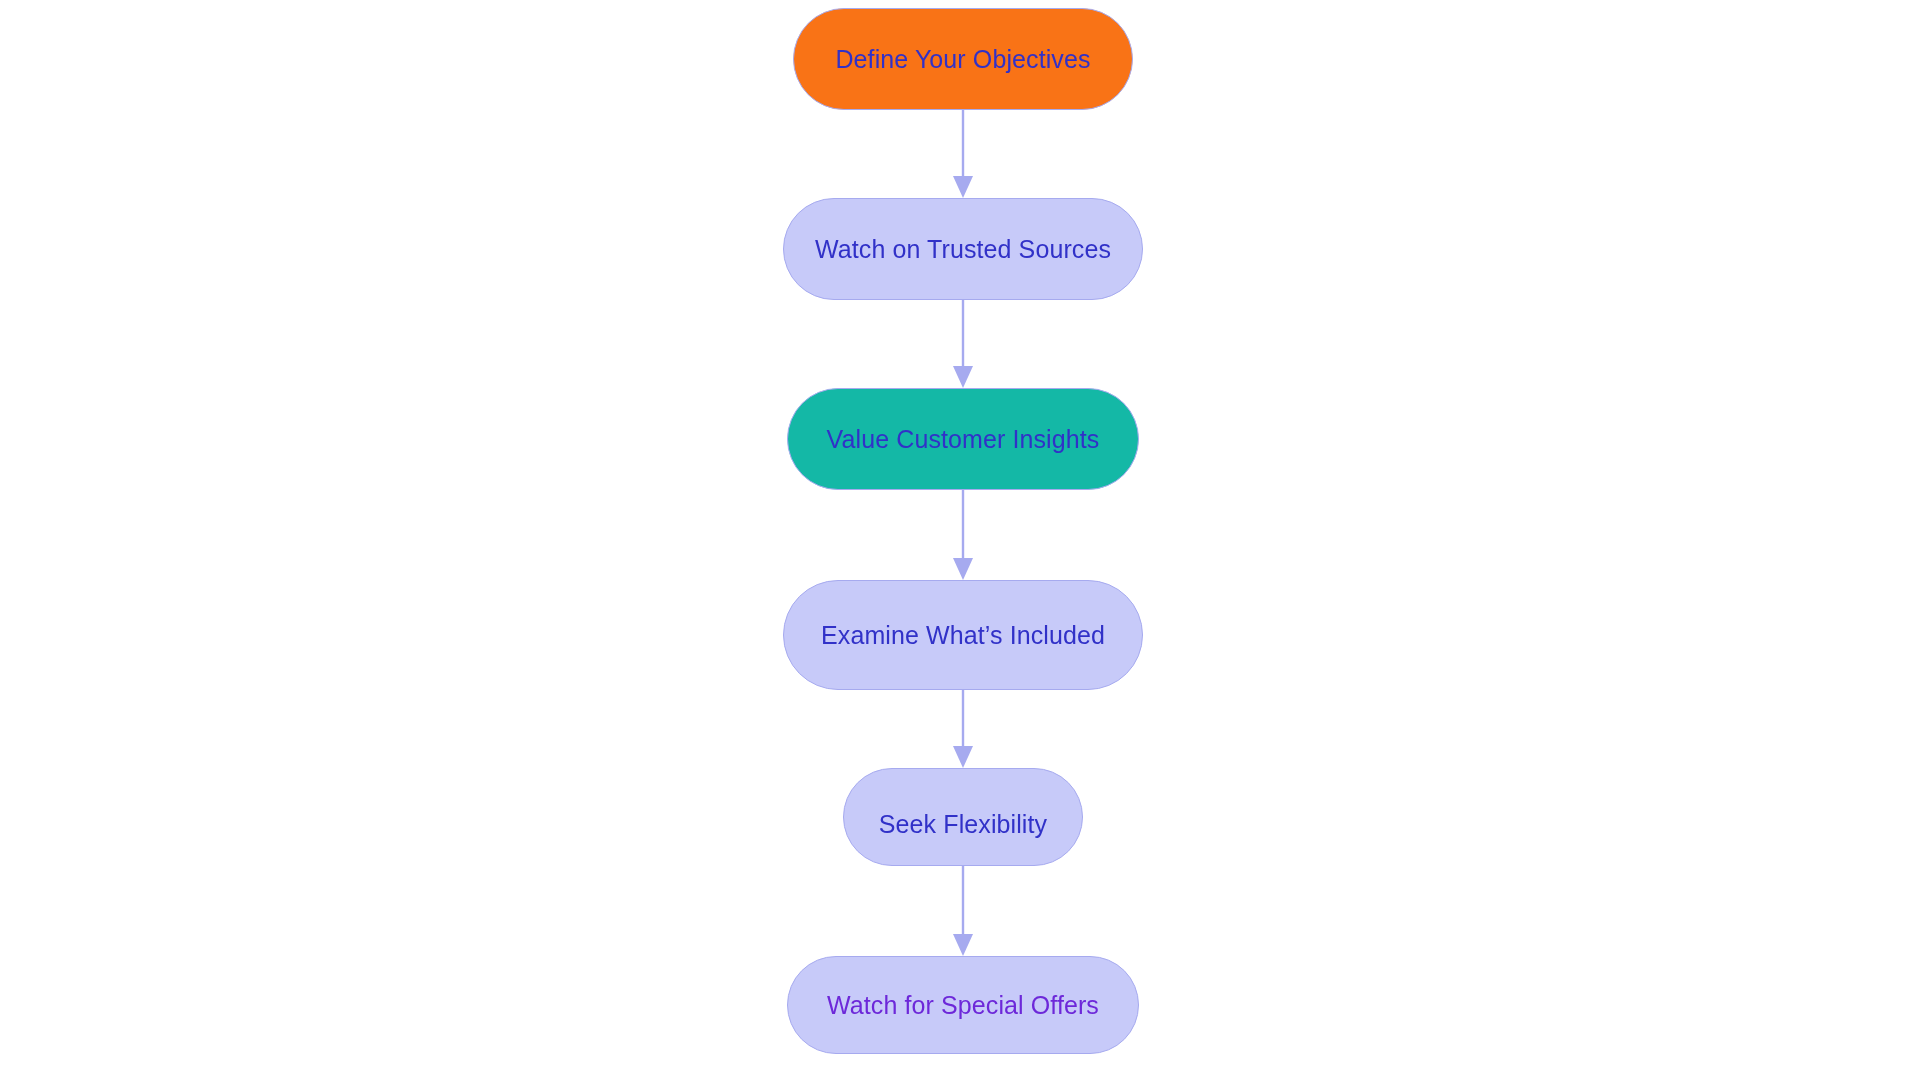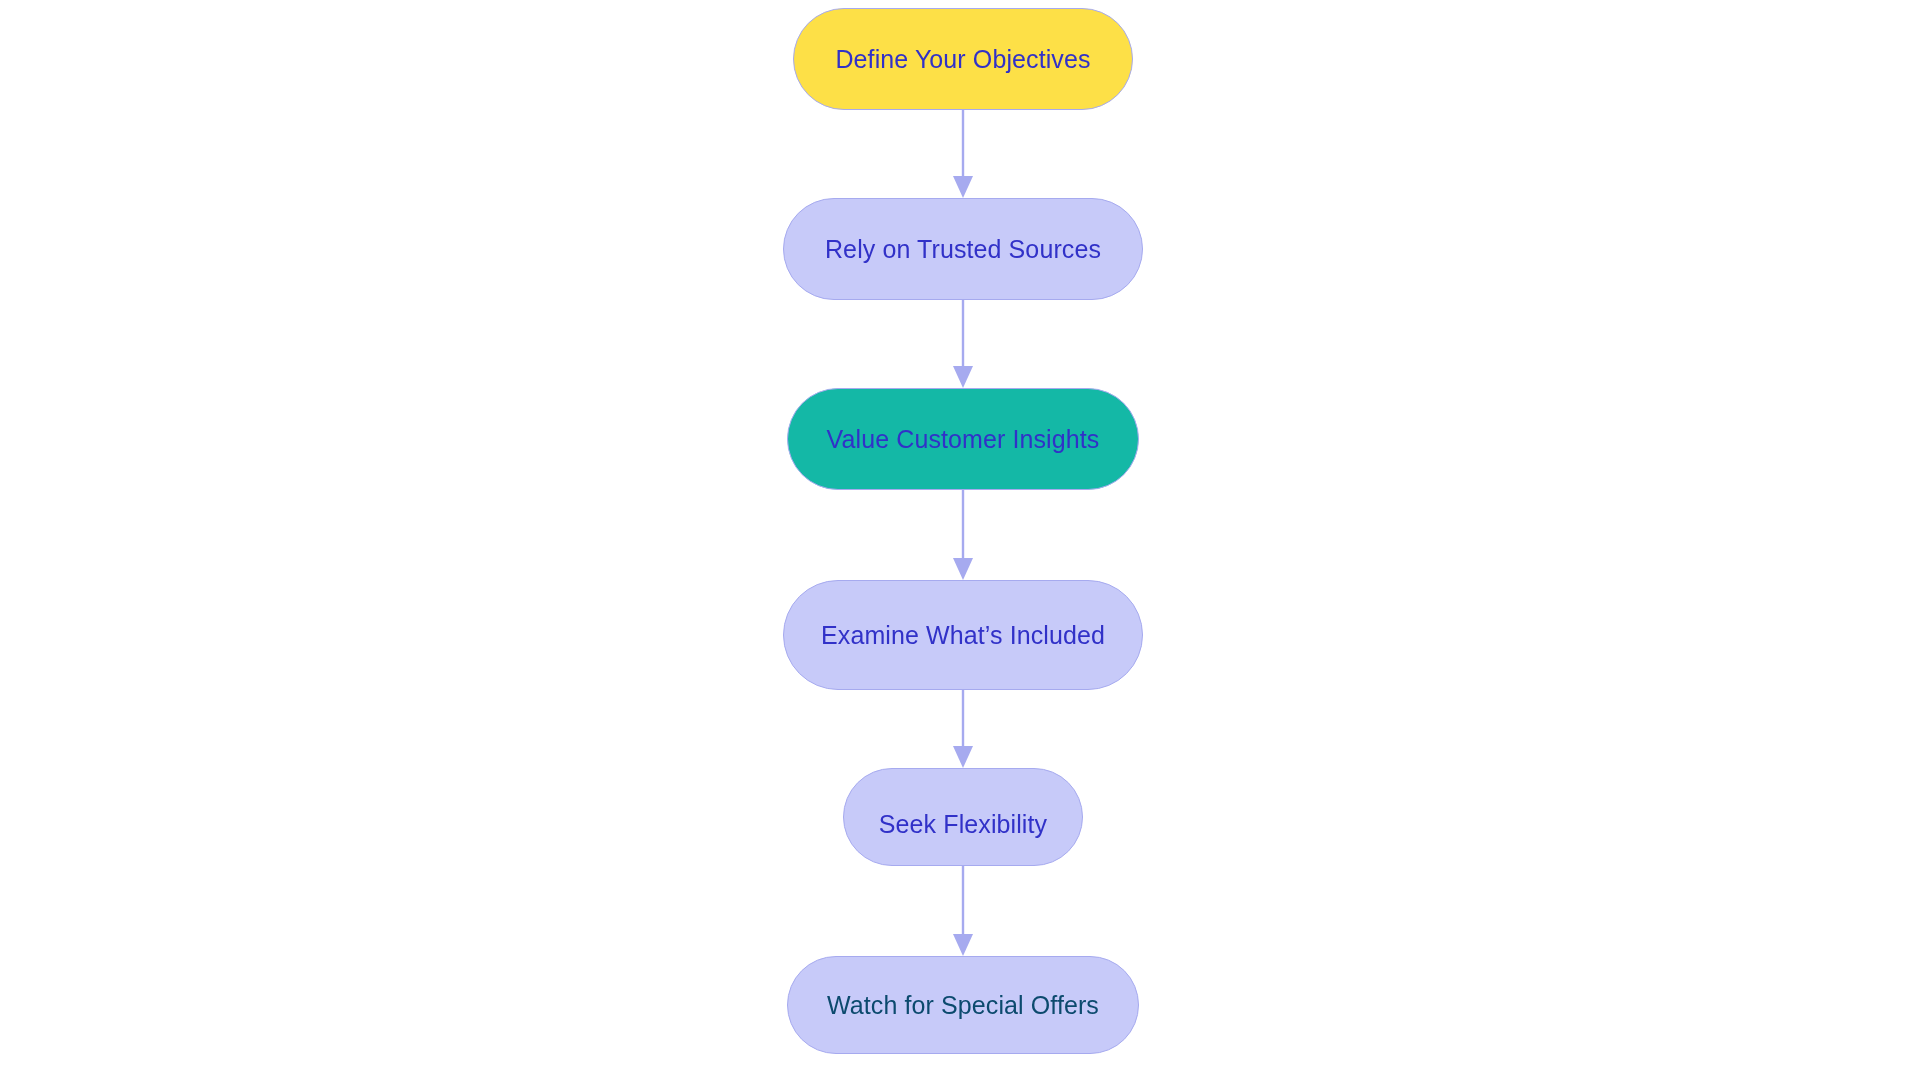--- a/index.html
+++ b/index.html
@@ -84,31 +84,31 @@
         <line x1="12" y1="0" x2="12" y2="70" stroke="#a6aaef" stroke-width="2.4"></line>
         <polygon points="2,68 22,68 12,90" fill="#a6aaef"></polygon>
       </svg>
     </div>
     <div class="flow-arrow" style="left: 963px; top: 866px; width: 24px; height: 90px;">
       <svg width="24" height="90" viewBox="0 0 24 90">
         <line x1="12" y1="0" x2="12" y2="70" stroke="#a6aaef" stroke-width="2.4"></line>
         <polygon points="2,68 22,68 12,90" fill="#a6aaef"></polygon>
       </svg>
     </div>
-    <div class="flow-node" style="left: 963px; top: 8px; width: 340px; height: 102px; background: #fde047; border-color: rgb(166, 170, 239);">
+    <div class="flow-node" style="left: 963px; top: 8px; width: 340px; height: 102px; background: #f97316; border-color: rgb(166, 170, 239);">
       <span class="flow-node-label" style="color: rgb(49, 49, 200);">Define Your Objectives</span>
     </div>
     <div class="flow-node" style="left: 963px; top: 198px; width: 360px; height: 102px; background: rgb(199, 202, 249); border-color: rgb(166, 170, 239);">
-      <span class="flow-node-label" style="color: rgb(49, 49, 200);">Rely on Trusted Sources</span>
+      <span class="flow-node-label" style="color: rgb(49, 49, 200);">Watch on Trusted Sources</span>
     </div>
     <div class="flow-node" style="left: 963px; top: 388px; width: 352px; height: 102px; background: #14b8a6; border-color: rgb(166, 170, 239);">
       <span class="flow-node-label" style="color: rgb(49, 49, 200);">Value Customer Insights</span>
     </div>
     <div class="flow-node" style="left: 963px; top: 580px; width: 360px; height: 110px; background: rgb(199, 202, 249); border-color: rgb(166, 170, 239);">
       <span class="flow-node-label" style="color: rgb(49, 49, 200);">Examine What’s Included</span>
     </div>
     <div class="flow-node" style="left: 963px; top: 768px; width: 240px; height: 98px; background: rgb(199, 202, 249); border-color: rgb(166, 170, 239);">
       <span class="flow-node-label" style="color: rgb(49, 49, 200); margin-top: 13px;">Seek Flexibility</span>
     </div>
     <div class="flow-node" style="left: 963px; top: 956px; width: 352px; height: 98px; background: rgb(199, 202, 249); border-color: rgb(166, 170, 239);">
-      <span class="flow-node-label" style="color: #0c4a6e;">Watch for Special Offers</span>
+      <span class="flow-node-label" style="color: #6d28d9;">Watch for Special Offers</span>
     </div>
   </div>
 
 </body></html>

